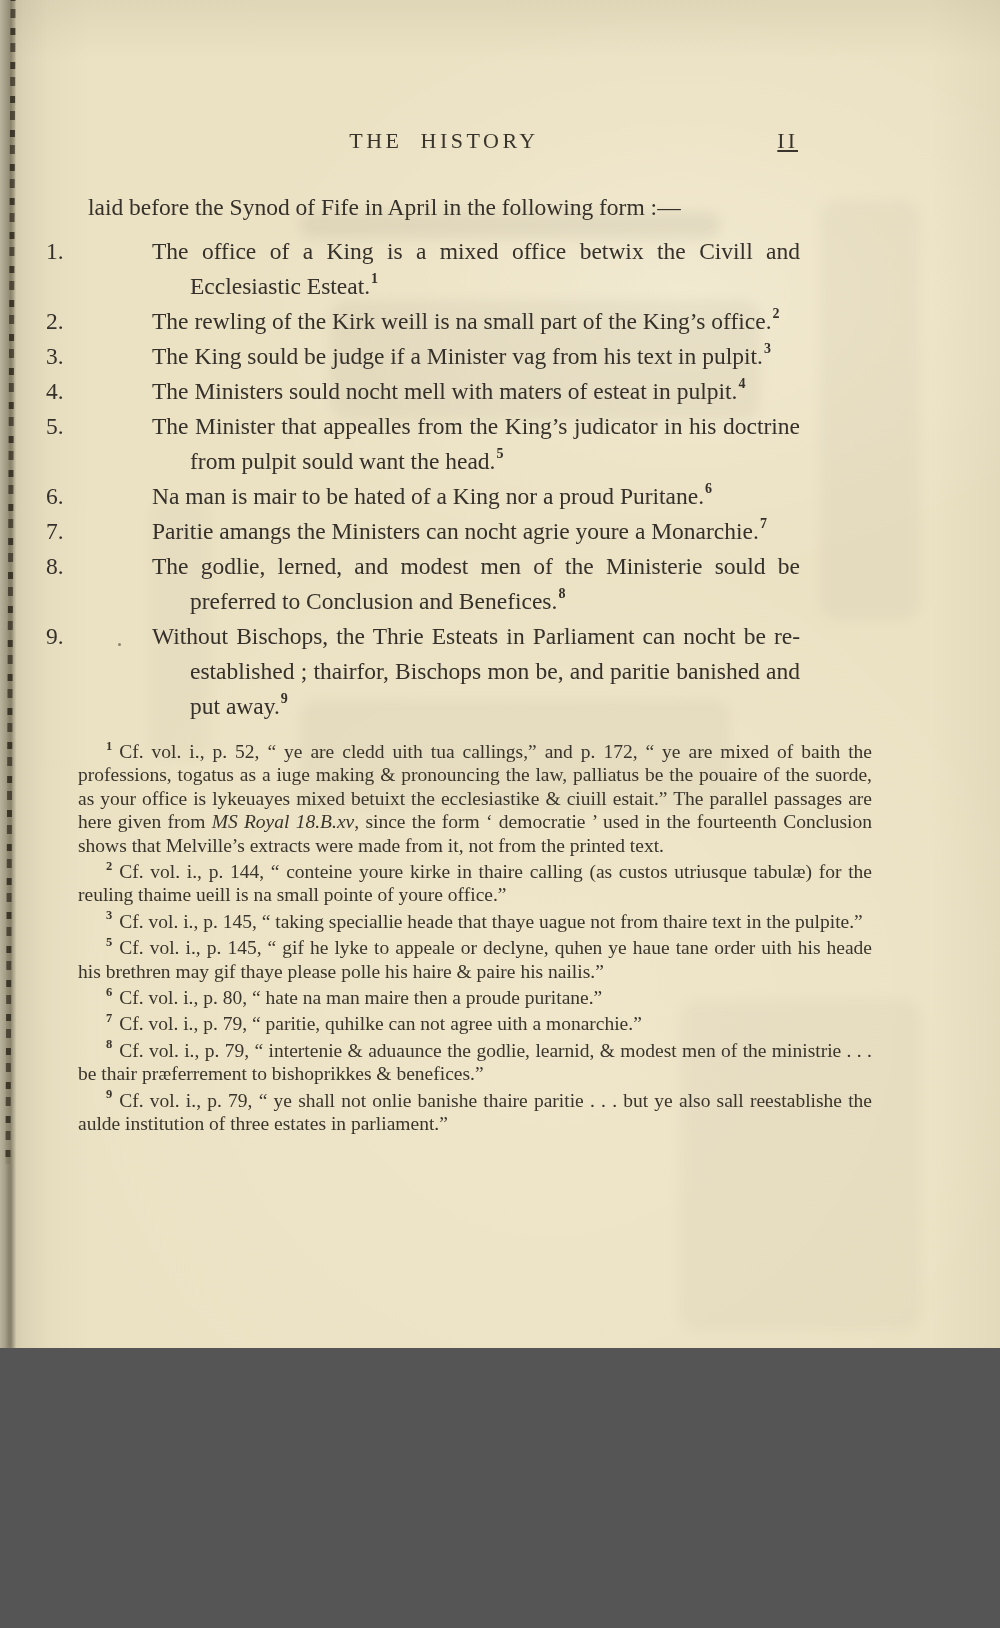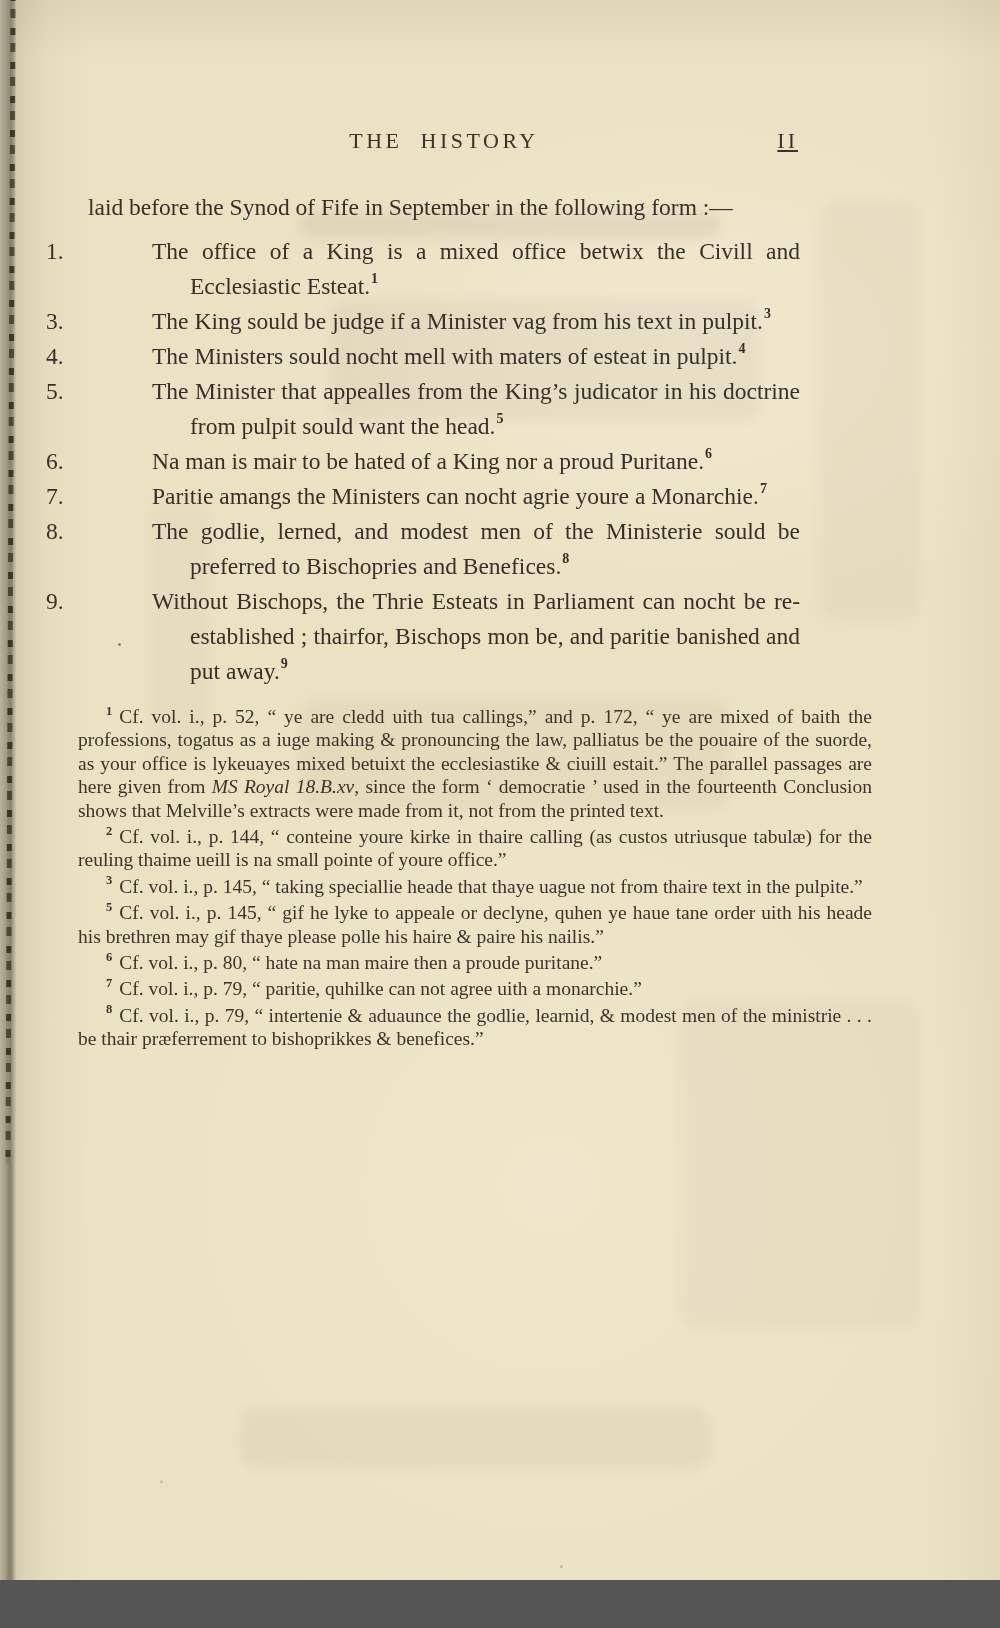--- a/index.html
+++ b/index.html
@@ -1,18 +1,18 @@
 <!DOCTYPE html>
 <html><head>
 <meta charset="utf-8">
 <style>
   html,body{margin:0;padding:0;background:#555;}
   .page{
     position:relative;
-    width:1000px;height:1580px;
+    width:1000px;height:1348px;
     margin:0 auto;
     overflow:hidden;
     background-color:#ebe1c3;
     background-image:
       radial-gradient(ellipse 620px 420px at 68% 22%, rgba(255,252,238,0.30), rgba(255,252,238,0) 70%),
       radial-gradient(ellipse 700px 700px at 55% 75%, rgba(255,250,232,0.22), rgba(255,250,232,0) 75%),
       linear-gradient(90deg, rgba(104,96,72,0.30) 0px, rgba(104,96,72,0.12) 22px, rgba(104,96,72,0.04) 48px, rgba(104,96,72,0) 90px),
       linear-gradient(180deg, rgba(120,110,82,0.10) 0px, rgba(120,110,82,0) 60px),
       linear-gradient(270deg, rgba(120,110,82,0.07) 0px, rgba(120,110,82,0) 70px);
     font-family:"Liberation Serif","DejaVu Serif",serif;
@@ -85,37 +85,39 @@
   <div class="speck s2"></div>
   <div class="speck s3"></div>
 
   <div class="content">
 
     <div class="running-head">
       <span>THE HISTORY</span>
       <span class="folio">II</span>
     </div>
 
-    <p class="intro">laid before the Synod of Fife in September in the following form :—</p>
+    <p class="intro">laid before the Synod of Fife in April in the following form :—</p>
 
     <ol class="conclusions">
       <li><span class="num">1.</span><span>The office of a King is a mixed office betwix the Civill and Ecclesiastic Esteat.</span><sup class="ref">1</sup></li>
+      <li><span class="num">2.</span><span>The rewling of the Kirk weill is na small part of the King’s office.</span><sup class="ref">2</sup></li>
       <li><span class="num">3.</span><span>The King sould be judge if a Minister vag from his text in pulpit.</span><sup class="ref">3</sup></li>
       <li><span class="num">4.</span><span>The Ministers sould nocht mell with maters of esteat in pulpit.</span><sup class="ref">4</sup></li>
       <li><span class="num">5.</span><span>The Minister that appealles from the King’s judicator in his doctrine from pulpit sould want the head.</span><sup class="ref">5</sup></li>
       <li><span class="num">6.</span><span>Na man is mair to be hated of a King nor a proud Puritane.</span><sup class="ref">6</sup></li>
       <li><span class="num">7.</span><span>Paritie amangs the Ministers can nocht agrie youre a Monarchie.</span><sup class="ref">7</sup></li>
-      <li><span class="num">8.</span><span>The godlie, lerned, and modest men of the Ministerie sould be preferred to Bischopries and Benefices.</span><sup class="ref">8</sup></li>
+      <li><span class="num">8.</span><span>The godlie, lerned, and modest men of the Ministerie sould be preferred to Conclusion and Benefices.</span><sup class="ref">8</sup></li>
       <li><span class="num">9.</span><span>Without Bischops, the Thrie Esteats in Parliament can nocht be re-established ; thairfor, Bischops mon be, and paritie banished and put away.</span><sup class="ref">9</sup></li>
     </ol>
 
     <div class="footnotes">
       <p><sup class="fn-mark">1</sup><span>Cf. vol. i., p. 52, “ ye are cledd uith tua callings,” and p. 172, “ ye are mixed of baith the professions, togatus as a iuge making &amp; pronouncing the law, palliatus be the pouaire of the suorde, as your office is lykeuayes mixed betuixt the ecclesiastike &amp; ciuill estait.”  The parallel passages are here given from </span><i>MS Royal 18.B.xv</i><span>, since the form ‘ democratie ’ used in the fourteenth Conclusion shows that Melville’s extracts were made from it, not from the printed text.</span></p>
       <p><sup class="fn-mark">2</sup><span>Cf. vol. i., p. 144, “ conteine youre kirke in thaire calling (as custos utriusque tabulæ) for the reuling thaime ueill is na small pointe of youre office.”</span><i></i><span></span></p>
       <p><sup class="fn-mark">3</sup><span>Cf. vol. i., p. 145, “ taking speciallie heade that thaye uague not from thaire text in the pulpite.”</span><i></i><span></span></p>
       <p><sup class="fn-mark">5</sup><span>Cf. vol. i., p. 145, “ gif he lyke to appeale or declyne, quhen ye haue tane order uith his heade his brethren may gif thaye please polle his haire &amp; paire his nailis.”</span><i></i><span></span></p>
       <p><sup class="fn-mark">6</sup><span>Cf. vol. i., p. 80, “ hate na man maire then a proude puritane.”</span><i></i><span></span></p>
       <p><sup class="fn-mark">7</sup><span>Cf. vol. i., p. 79, “ paritie, quhilke can not agree uith a monarchie.”</span><i></i><span></span></p>
       <p><sup class="fn-mark">8</sup><span>Cf. vol. i., p. 79, “ intertenie &amp; aduaunce the godlie, learnid, &amp; modest men of the ministrie . . . be thair præferrement to bishoprikkes &amp; benefices.”</span><i></i><span></span></p>
+      <p><sup class="fn-mark">9</sup><span>Cf. vol. i., p. 79, “ ye shall not onlie banishe thaire paritie . . . but ye also sall reestablishe the aulde institution of three estates in parliament.”</span><i></i><span></span></p>
     </div>
 
   </div>
 </div>
 
 </body></html>

